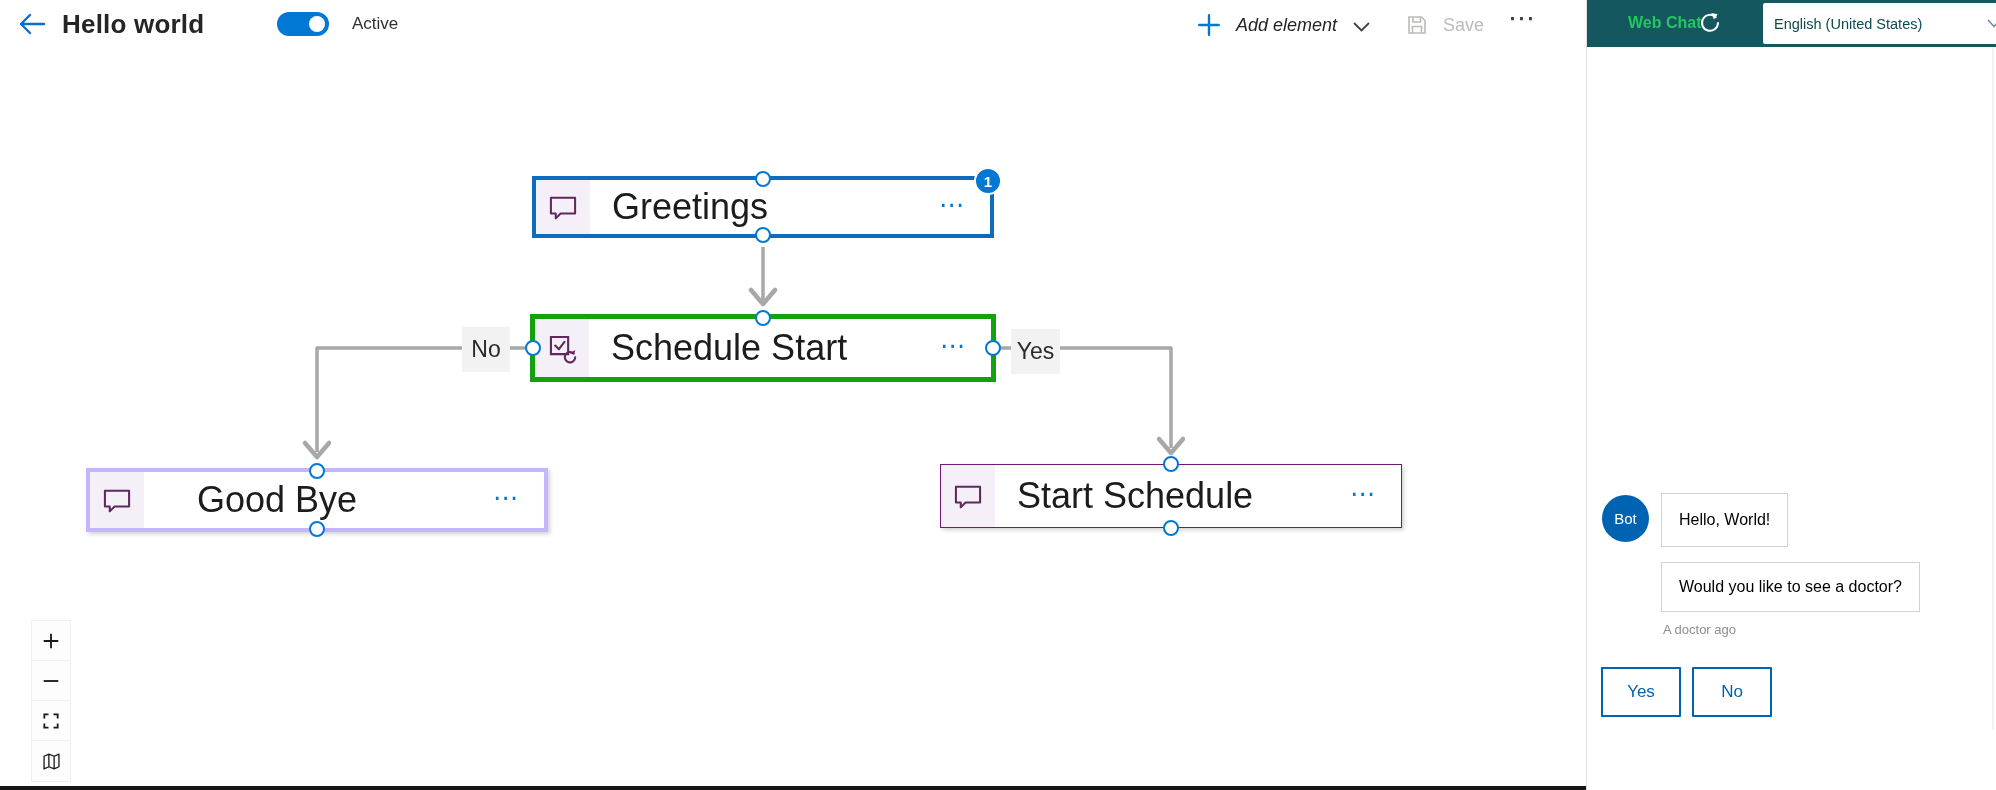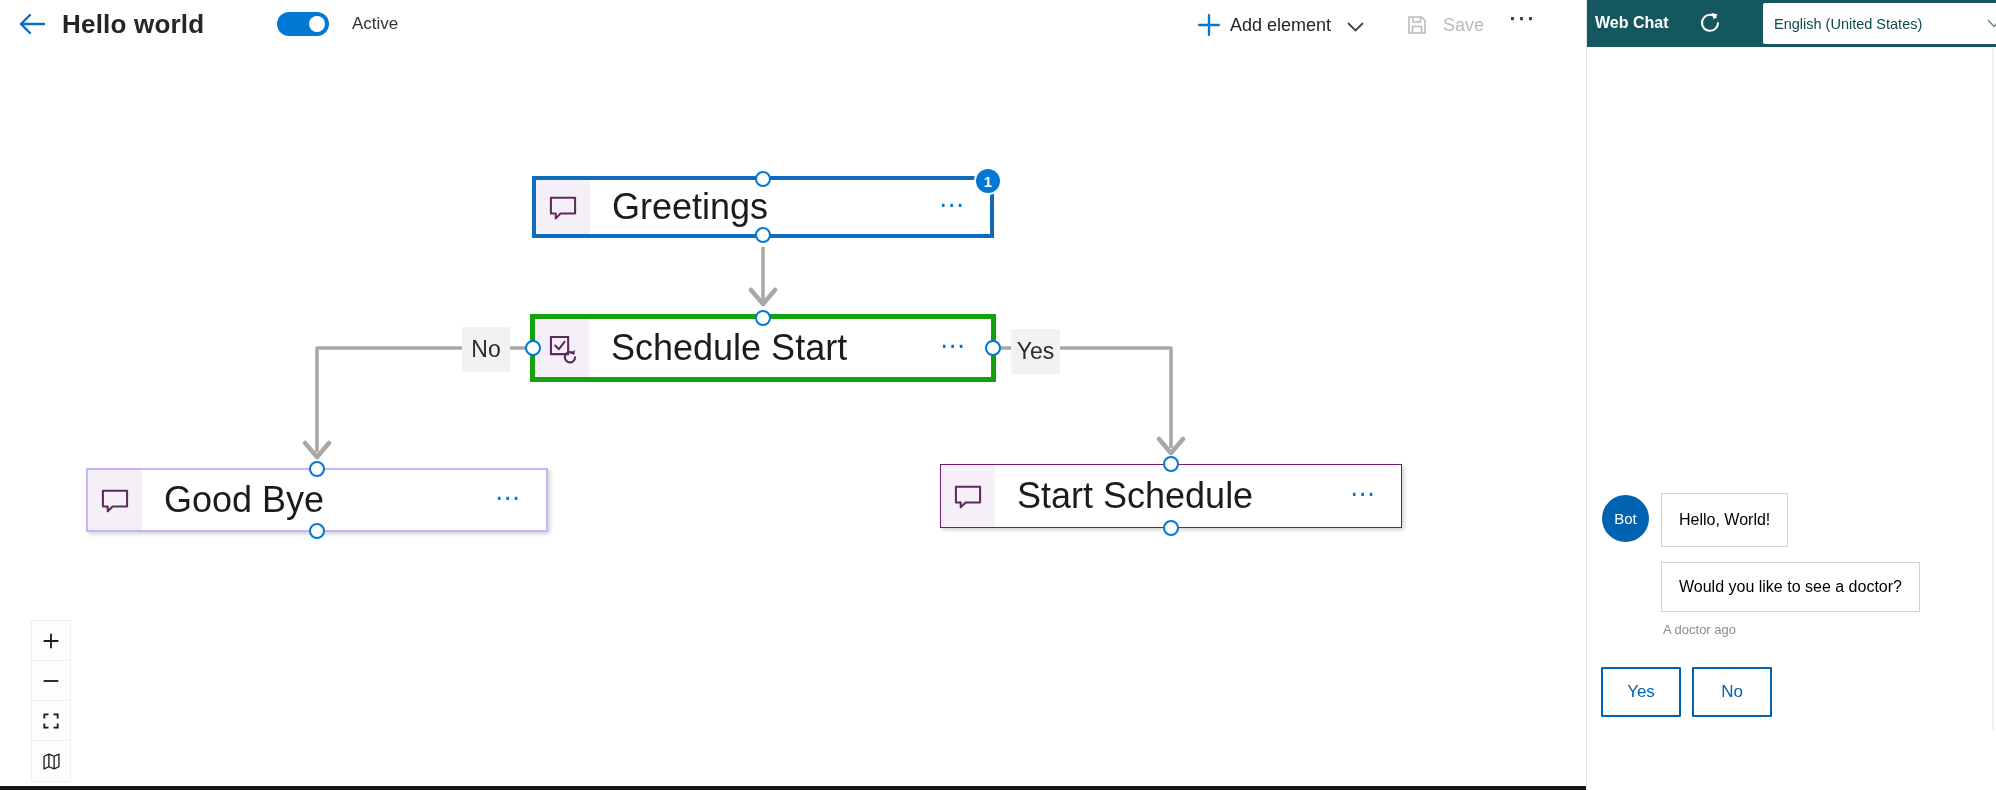--- a/index.html
+++ b/index.html
@@ -11,40 +11,40 @@
   #app { position:absolute; inset:0; width:1996px; height:790px; background:#fff; }
 
   
   .topbar { position:absolute; left:0; top:0; width:1586px; height:48px; background:#fff; z-index:5; }
   .back-btn { position:absolute; left:16px; top:9px; width:32px; height:30px; cursor:pointer; }
   .app-title { position:absolute; left:62px; top:9px; font-size:26px; font-weight:700; color:#252525; letter-spacing:.2px; }
   .toggle { position:absolute; left:277px; top:12px; width:52px; height:24px; border-radius:12px; background:#0078d4; cursor:pointer; }
   .toggle .knob { position:absolute; right:4px; top:4px; width:16px; height:16px; border-radius:50%; background:#fff; }
   .toggle-label { position:absolute; left:352px; top:14px; font-size:17px; color:#323130; }
   .add-element { position:absolute; left:1196px; top:10px; height:30px; display:flex; align-items:center; cursor:pointer; }
-  .add-element .lbl { font-size:18px; color:#252423; margin-left:8px; }
+  .add-element .lbl { font-size:18px; color:#252423; margin-left:14px;font-style:italic; }
   .add-element .chev { margin-left:16px; margin-top:4px; }
   .save-btn { position:absolute; left:1405px; top:10px; height:30px; display:flex; align-items:center; }
   .save-btn .lbl { font-size:18px; color:#bdbbb9; margin-left:14px; }
   .more-btn { position:absolute; left:1508px; top:2px; font-size:27px; color:#3b3a39; letter-spacing:2px; cursor:pointer; }
 
   
   .edges-svg { position:absolute; left:0; top:0; width:1996px; height:790px; z-index:1; pointer-events:none; }
   .edge-label { position:absolute; z-index:2; background:#f2f2f2; color:#2b2b2b; font-size:23px;
     display:flex; align-items:center; justify-content:center; }
   .edge-label.no  { left:462px; top:327px; width:48px; height:45px; }
   .edge-label.yes { left:1011px; top:329px; width:49px; height:45px; }
 
   .node { position:absolute; background:#fff; display:flex; align-items:center; z-index:3; cursor:pointer; }
   .node .icon-box { height:100%; width:54px; background:#f5eff7; display:flex; align-items:center; justify-content:center; flex:none; }
   .node .title { font-size:36px; color:#1c1c1c; margin-left:22px; white-space:nowrap; }
   .node .menu { position:absolute; right:24px; top:50%; transform:translateY(-58%); font-size:25px; color:#0078d4; letter-spacing:2px; cursor:pointer; }
   .node-greetings { left:532px; top:176px; width:462px; height:62px; border:4px solid #0f6cbd; }
   .node-schedule  { left:530px; top:314px; width:466px; height:68px; border:5px solid #13a10e; }
-  .node-goodbye   { left:86px;  top:468px; width:462px; height:64px; border:2px solid #c4b5fd; box-shadow:2px 2px 4px rgba(0,0,0,.18); }
+  .node-goodbye   { left:86px;  top:468px; width:462px; height:64px; border:4px solid #c4b5fd; box-shadow:2px 2px 4px rgba(0,0,0,.18);gap:31px; }
   .node-start     { left:940px; top:464px; width:462px; height:64px; border:1px solid #701a75; box-shadow:2px 2px 4px rgba(0,0,0,.18); }
 
   .port { position:absolute; width:16px; height:16px; border-radius:50%; background:#fff; border:2px solid #0078d4; z-index:4; cursor:crosshair; }
   .port.top    { left:calc(50% - 8px); top:-9px; }
   .port.bottom { left:calc(50% - 8px); bottom:-9px; }
   .port.left   { left:-10px; top:calc(50% - 8px); }
   .port.right  { right:-10px; top:calc(50% - 8px); }
 
   .badge { position:absolute; left:438px; top:-13px; width:28px; height:28px; border-radius:50%;
     background:#0078d4; border:2px solid #fff; color:#fff; font-size:15px; font-weight:700;
@@ -55,21 +55,21 @@
   .zoom-btn { width:100%; height:40px; display:flex; align-items:center; justify-content:center;
     background:#fdfdfd; border:none; border-bottom:1px solid #efefef; cursor:pointer; }
   .zoom-btn:last-child { border-bottom:none; }
 
   .bottom-strip { position:absolute; left:0; top:786px; width:1586px; height:4px; background:#161616; z-index:6; }
 
   
   .chat-panel { position:absolute; left:1586px; top:0; width:410px; height:790px; background:#fff;
     border-left:1px solid #e0e0e0; z-index:7; }
   .chat-header { position:absolute; left:0; top:0; width:100%; height:47px; background:#14575e; }
-  .chat-header .title { position:absolute; left:8px; top:14px; color:#ffffff; font-size:16px; font-weight:700; }
+  .chat-header .title { position:absolute; left:41px; top:14px; color:#22c55e; font-size:16px; font-weight:700; }
   .chat-refresh { position:absolute; left:110px; top:11px; width:24px; height:24px; cursor:pointer; }
   .lang-select { position:absolute; left:151px; top:3px; width:248px; height:41px; background:#fff; border-radius:2px;
     display:flex; align-items:center; cursor:pointer;margin-left:25px; }
   .lang-select .val { font-size:14.5px; color:#0d4a51; margin-left:11px; flex:1; white-space:nowrap; overflow:hidden; }
   .lang-select .chev { margin-right:10px; flex:none; }
 
   .chat-scroll { position:absolute; left:405px; top:47px; width:2px; height:683px; background:#f1f1f1; }
 
   .bot-avatar { position:absolute; left:15px; top:495px; width:47px; height:47px; border-radius:50%;
     background:#0063b1; color:#fff; font-size:15px; display:flex; align-items:center; justify-content:center; }

